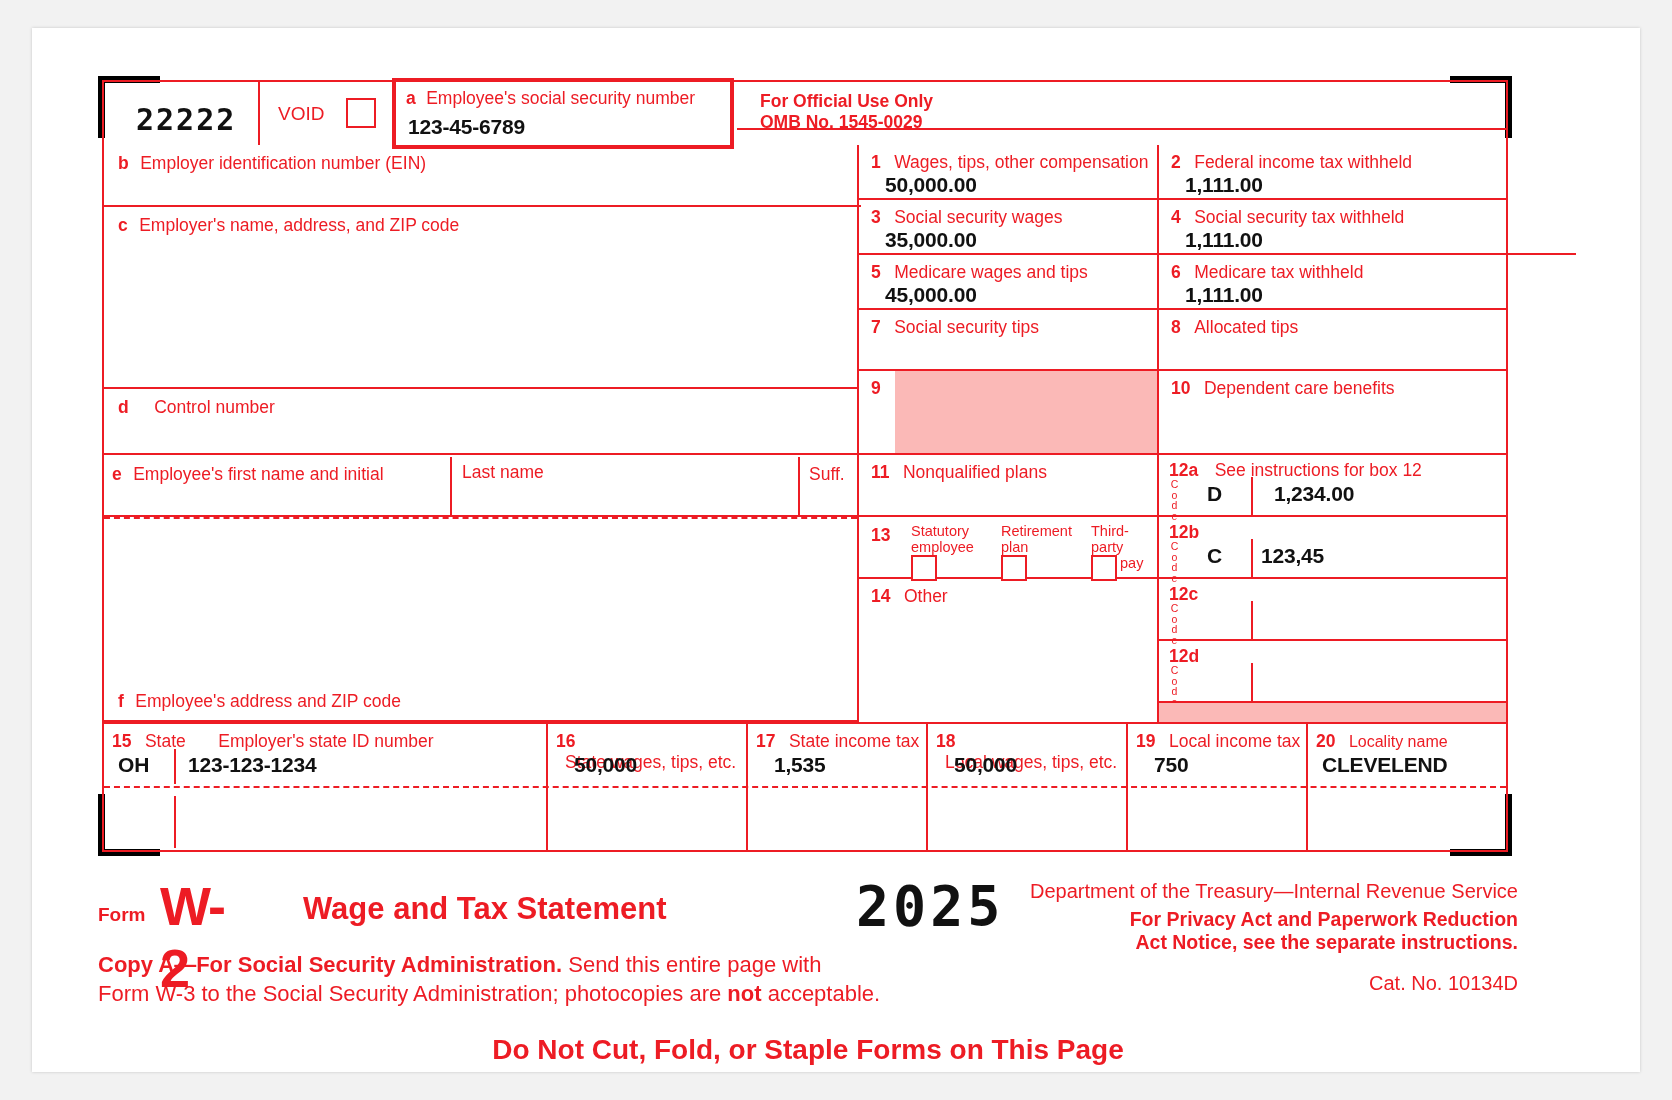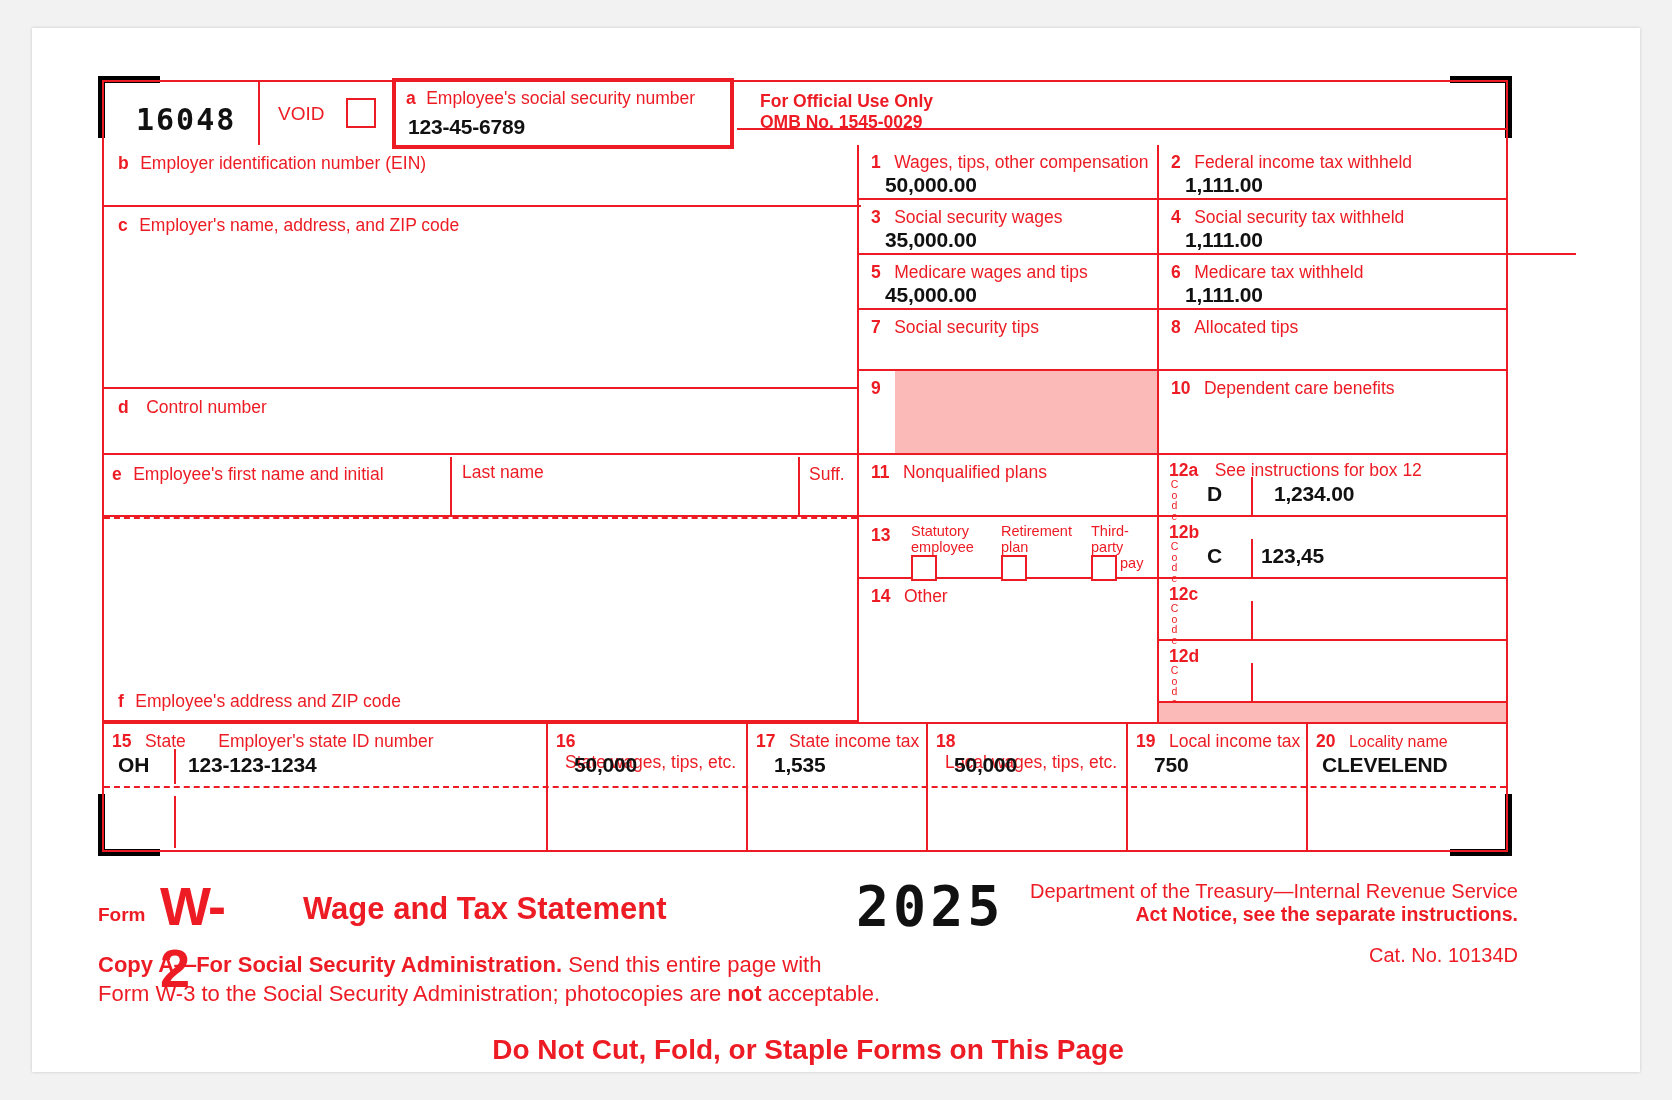--- a/index.html
+++ b/index.html
@@ -116,21 +116,21 @@
     <div class="corner" style="left:0;bottom:0;width:62px;height:7px;"></div>
     <div class="corner" style="left:0;bottom:0;width:7px;height:62px;"></div>
     <div class="corner" style="right:0;bottom:0;width:62px;height:7px;"></div>
     <div class="corner" style="right:0;bottom:0;width:7px;height:62px;"></div>
 
     <div class="cell bt bb bl br" style="left:4px;top:4px;width:1406px;height:772px;"></div>
 
     <div class="vline" style="left:160px;top:6px;width:2px;height:63px;"></div>
 
     <div class="cell" style="left:6px;top:6px;width:154px;height:63px;">
-      <div class="mono" style="position:absolute;left:32px;top:20px;font-size:30px;">16048</div>
+      <div class="mono" style="position:absolute;left:32px;top:20px;font-size:30px;">22222</div>
     </div>
 
     <div class="cell" style="left:162px;top:6px;width:132px;height:63px;padding-left:16px;">
       <div class="lbl" style="position:absolute;left:18px;top:21px;font-size:19px;">VOID</div>
       <div class="chk" style="left:86px;top:16px;width:30px;height:30px;"></div>
     </div>
 
     <div class="ssnbox" style="left:294px;top:2px;width:342px;height:71px;">
       <div style="position:absolute;left:10px;top:6px;">
         <span class="lblnum">a</span>
@@ -156,21 +156,21 @@
       <div style="position:absolute;left:14px;top:8px;">
         <span class="lblnum">c</span>
         <span class="lbl" style="margin-left:7px;">Employer's name, address, and ZIP code</span>
       </div>
       <div class="val" style="position:absolute;left:16px;top:36px;"></div>
     </div>
 
     <div class="cell bb" style="left:6px;top:313px;width:753px;height:66px;">
       <div style="position:absolute;left:14px;top:8px;">
         <span class="lblnum">d</span>
-        <span class="lbl" style="margin-left:13px;">Control number</span>
+        <span class="lbl" style="margin-left:21px;">Control number</span>
       </div>
       <div class="val" style="position:absolute;left:16px;top:32px;"></div>
     </div>
 
     <div class="cell bb" style="left:6px;top:379px;width:753px;height:62px;"></div>
     <div class="vline" style="left:352px;top:381px;width:2px;height:60px;"></div>
     <div class="vline" style="left:700px;top:381px;width:2px;height:60px;"></div>
 
     <div style="position:absolute;left:8px;top:381px;width:342px;height:58px;">
       <div style="position:absolute;left:6px;top:7px;">
@@ -444,20 +444,21 @@
     <div style="position:absolute;left:0;top:14px;">
       <span class="r bold" style="font-size:19px;position:absolute;left:0;top:24px;">Form</span>
       <span class="r bold" style="font-size:54px;position:absolute;left:62px;top:-5px;letter-spacing:-2px;">W-2</span>
       <span class="r bold" style="font-size:31px;position:absolute;left:205px;top:11px;white-space:nowrap;">Wage and Tax Statement</span>
     </div>
 
     <div class="mono" style="position:absolute;left:758px;top:8px;font-size:55px;letter-spacing:4px;">2025</div>
 
     <div style="position:absolute;right:0;top:14px;text-align:right;">
       <div class="r" style="font-size:20px;">Department of the Treasury—Internal Revenue Service</div>
+      <div class="r bold" style="font-size:19.5px;margin-top:5px;">For Privacy Act and Paperwork Reduction</div>
       <div class="r bold" style="font-size:19.5px;">Act Notice, see the separate instructions.</div>
       <div class="r" style="font-size:20px;margin-top:18px;">Cat. No. 10134D</div>
     </div>
 
     <div style="position:absolute;left:0;top:84px;">
       <div style="font-size:22px;line-height:1.33;">
         <span class="r bold">Copy A—For Social Security Administration.</span><span class="r"> Send this entire page with</span>
       </div>
       <div style="font-size:22px;line-height:1.33;">
         <span class="r">Form W-3 to the Social Security Administration; photocopies are </span><span class="r bold">not</span><span class="r"> acceptable.</span>

